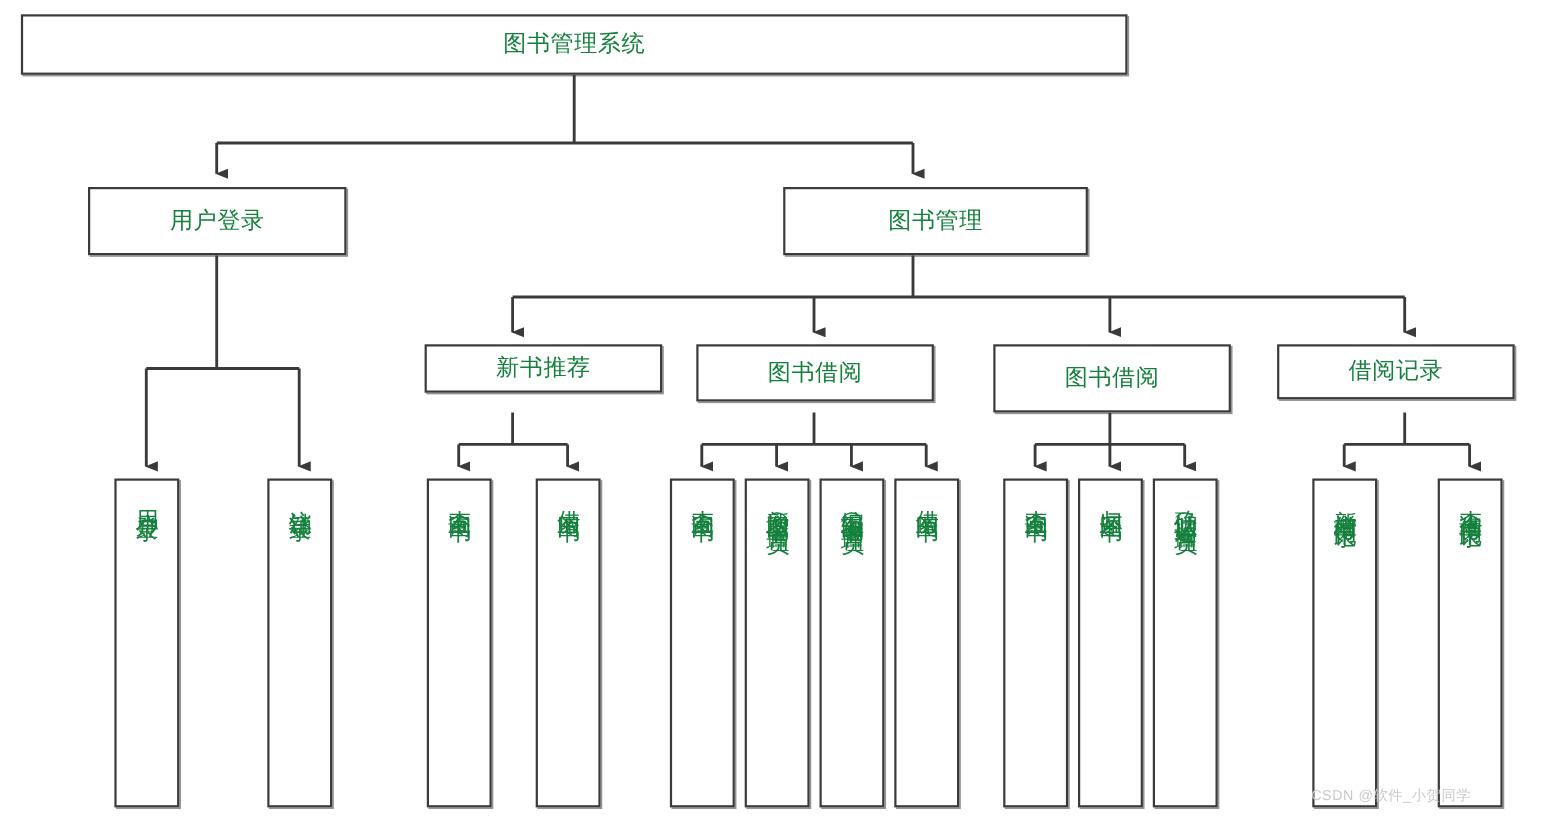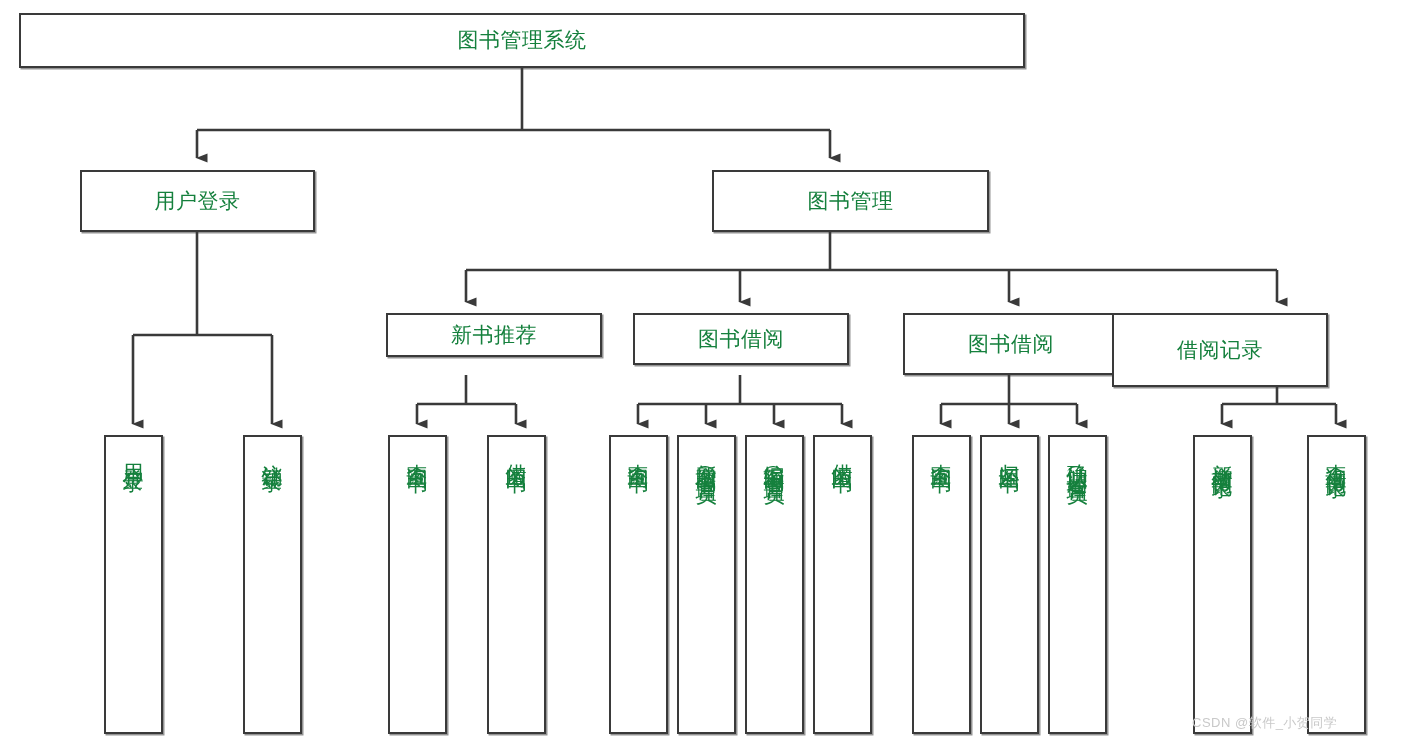--- a/index.html
+++ b/index.html
@@ -138,21 +138,21 @@
 
   <div class="node horiz" style="left:354px; top:313px; width:216px; height:44px;margin-left:32px;">
     <span class="node-label">新书推荐</span>
   </div>
   <div class="node horiz" style="left:633px; top:313px; width:216px; height:52px;justify-content:center;">
     <span class="node-label">图书借阅</span>
   </div>
   <div class="node horiz" style="left:903px; top:313px; width:216px; height:62px;">
     <span class="node-label">图书借阅</span>
   </div>
-  <div class="node horiz" style="left:1112px; top:313px; width:216px; height:74px;">
+  <div class="node horiz" style="left:1161px; top:313px; width:216px; height:50px;">
     <span class="node-label">借阅记录</span>
   </div>
 
   <div class="node vert" style="left:104px; top:435px; width:59px; height:299px;">
     <span class="node-label">用户登录</span>
   </div>
   <div class="node vert" style="left:243px; top:435px; width:59px; height:299px;">
     <span class="node-label">注销登录</span>
   </div>
 

